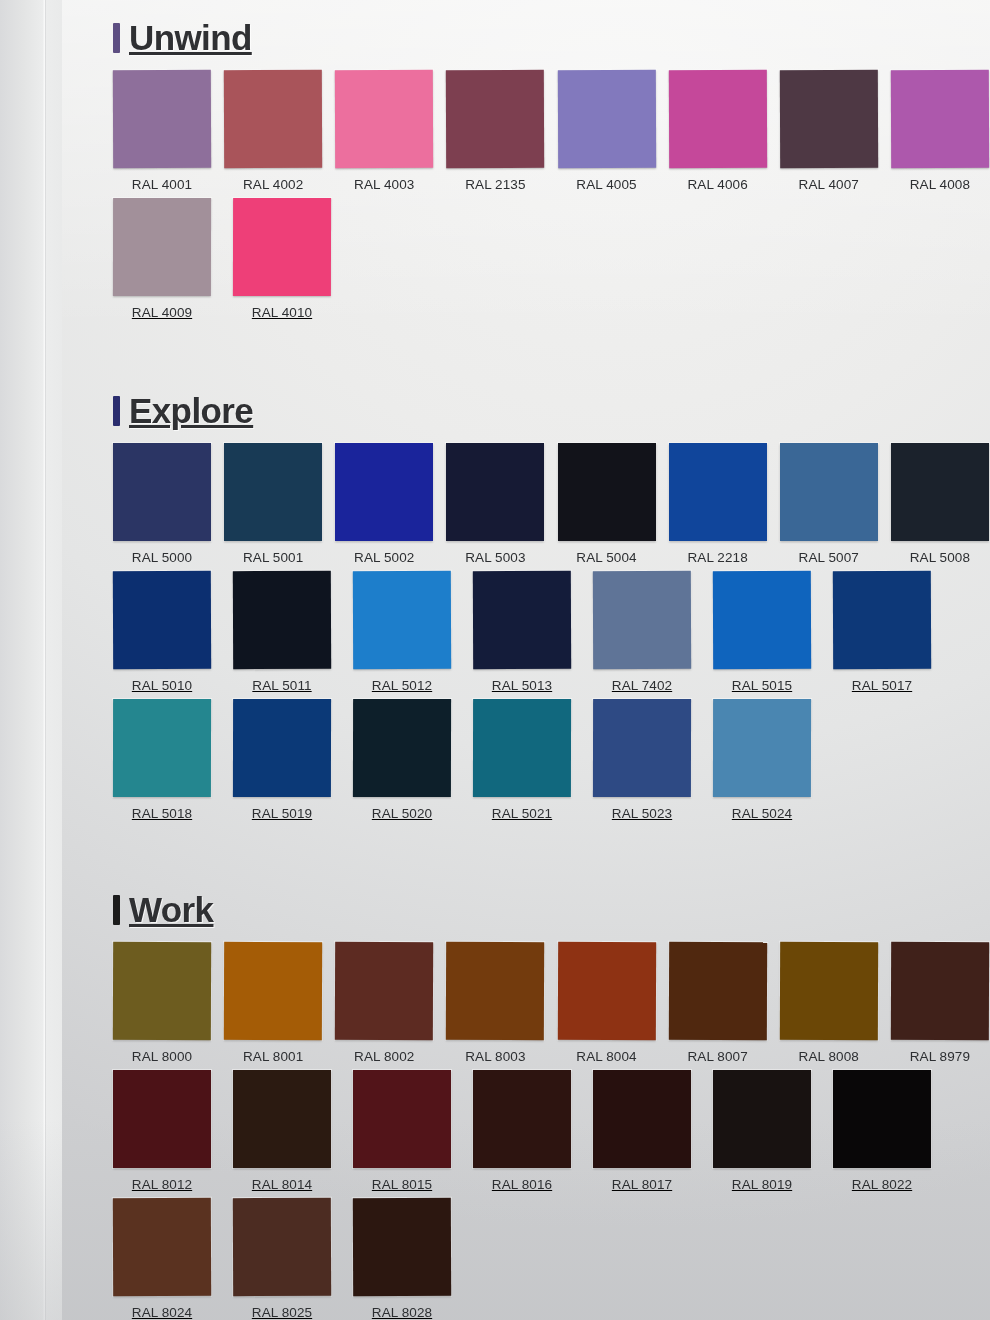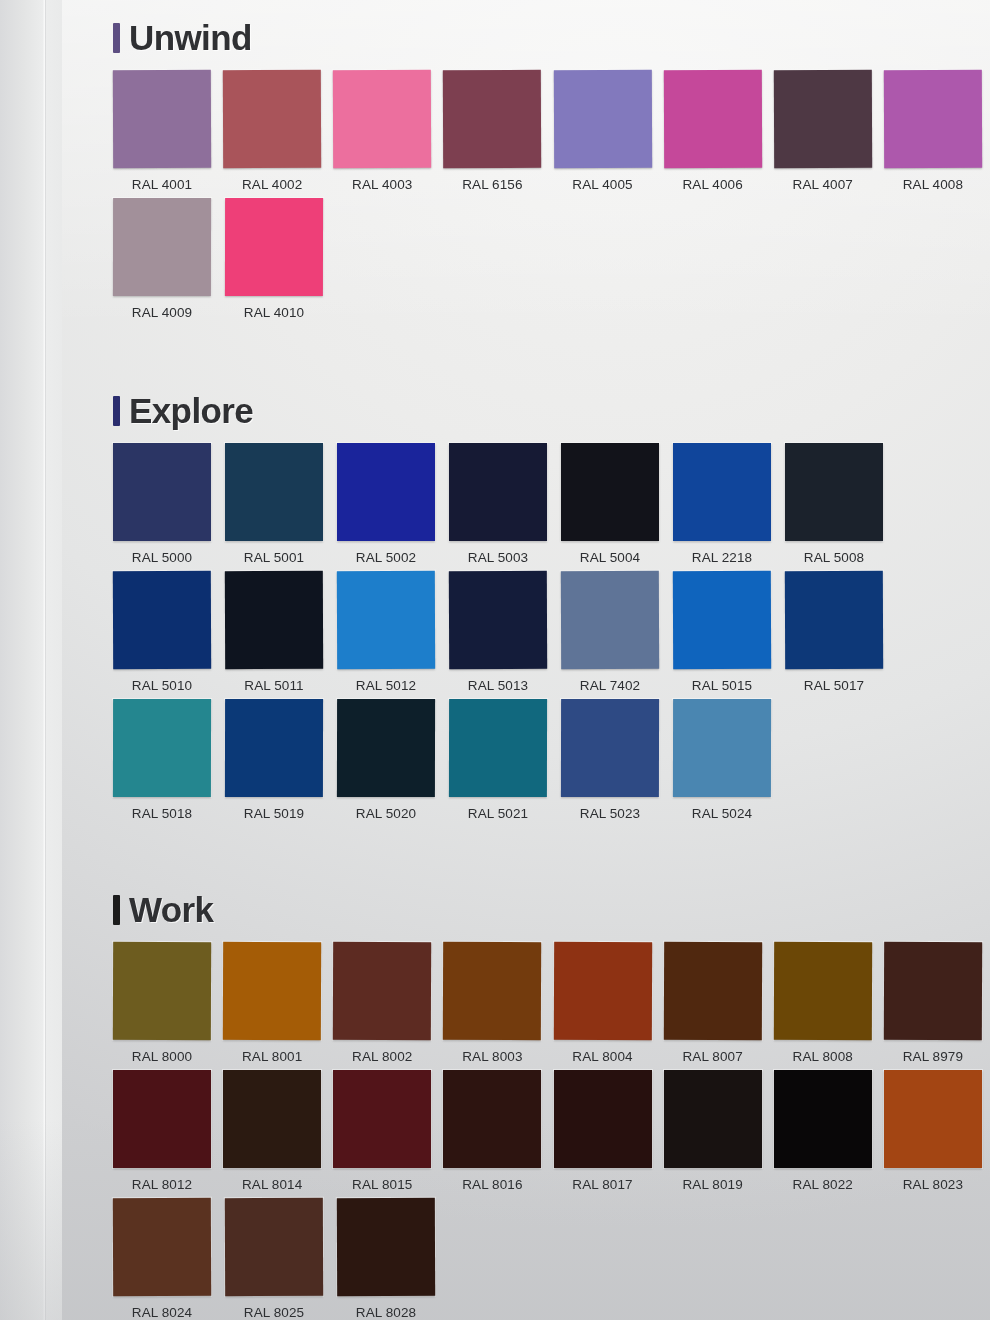--- a/index.html
+++ b/index.html
@@ -56,33 +56,34 @@
   .section-title {
     display: flex;
     align-items: center;
     gap: 9px;
     margin: 0;
     font-size: 35px;
     font-weight: 700;
     letter-spacing: -0.6px;
     color: #2f3033;
     text-shadow: 1px 1px 0 rgba(255,255,255,.75);
+    text-decoration: underline;
   }
   .title-bar {
     display: inline-block;
     width: 7px;
     height: 30px;
     border-radius: 1px;
   }
 
   
   .rows { margin-top: 12px; }
   .row {
     display: flex;
-    gap: 4px;
+    gap: 12px;
   }
   .cell {
     width: 108px;
     margin-right: 0;
     position: relative;
   }
   .swatch {
     width: 98px;
     height: 98px;
     box-shadow:
@@ -92,21 +93,21 @@
   .swatch-label {
     display: block;
     text-align: center;
     width: 98px;
     font-size: 13.5px;
     color: #2d2f32;
     padding-top: 9px;
     letter-spacing: .1px;
     white-space: nowrap;
   }
-  .row + .row { margin-top: 6px; }
+  .row + .row { margin-top: 6px; text-decoration: underline; }
 
   
   #section-unwind { padding-top: 18px; }
   #section-explore { padding-top: 71px; }
   #section-work { padding-top: 69px; }
 </style>
 </head>
 <body>
 
 <div class="page">
@@ -131,21 +132,21 @@
             <div class="cell">
               <div class="swatch" style="background: rgb(169, 84, 90); transform: rotate(-0.24deg);"></div>
               <span class="swatch-label">RAL 4002</span>
             </div>
             <div class="cell">
               <div class="swatch" style="background: rgb(236, 111, 158); transform: rotate(-0.24deg);"></div>
               <span class="swatch-label">RAL 4003</span>
             </div>
             <div class="cell">
               <div class="swatch" style="background: rgb(125, 63, 80); transform: rotate(-0.24deg);"></div>
-              <span class="swatch-label">RAL 6156</span>
+              <span class="swatch-label">RAL 2135</span>
             </div>
             <div class="cell">
               <div class="swatch" style="background: rgb(130, 121, 189); transform: rotate(-0.24deg);"></div>
               <span class="swatch-label">RAL 4005</span>
             </div>
             <div class="cell">
               <div class="swatch" style="background: rgb(197, 72, 154); transform: rotate(-0.24deg);"></div>
               <span class="swatch-label">RAL 4006</span>
             </div>
             <div class="cell">
@@ -195,20 +196,24 @@
             </div>
             <div class="cell">
               <div class="swatch" style="background: rgb(18, 19, 26); transform: rotate(0deg);"></div>
               <span class="swatch-label">RAL 5004</span>
             </div>
             <div class="cell">
               <div class="swatch" style="background: rgb(16, 69, 155); transform: rotate(0deg);"></div>
               <span class="swatch-label">RAL 2218</span>
             </div>
             <div class="cell">
+              <div class="swatch" style="background: rgb(58, 103, 150); transform: rotate(0deg);"></div>
+              <span class="swatch-label">RAL 5007</span>
+            </div>
+            <div class="cell">
               <div class="swatch" style="background: rgb(27, 34, 44); transform: rotate(0deg);"></div>
               <span class="swatch-label">RAL 5008</span>
             </div>
           </div>
           <div class="row">
             <div class="cell">
               <div class="swatch" style="background: rgb(12, 47, 112); transform: rotate(-0.24deg);"></div>
               <span class="swatch-label">RAL 5010</span>
             </div>
             <div class="cell">
@@ -327,24 +332,20 @@
               <span class="swatch-label">RAL 8017</span>
             </div>
             <div class="cell">
               <div class="swatch" style="background: rgb(24, 18, 17); transform: rotate(0deg);"></div>
               <span class="swatch-label">RAL 8019</span>
             </div>
             <div class="cell">
               <div class="swatch" style="background: rgb(9, 7, 8); transform: rotate(0deg);"></div>
               <span class="swatch-label">RAL 8022</span>
             </div>
-            <div class="cell">
-              <div class="swatch" style="background: rgb(163, 69, 19); transform: rotate(0deg);"></div>
-              <span class="swatch-label">RAL 8023</span>
-            </div>
           </div>
           <div class="row">
             <div class="cell">
               <div class="swatch" style="background: rgb(90, 50, 32); transform: rotate(-0.24deg);"></div>
               <span class="swatch-label">RAL 8024</span>
             </div>
             <div class="cell">
               <div class="swatch" style="background: rgb(76, 44, 34); transform: rotate(-0.24deg);"></div>
               <span class="swatch-label">RAL 8025</span>
             </div>

